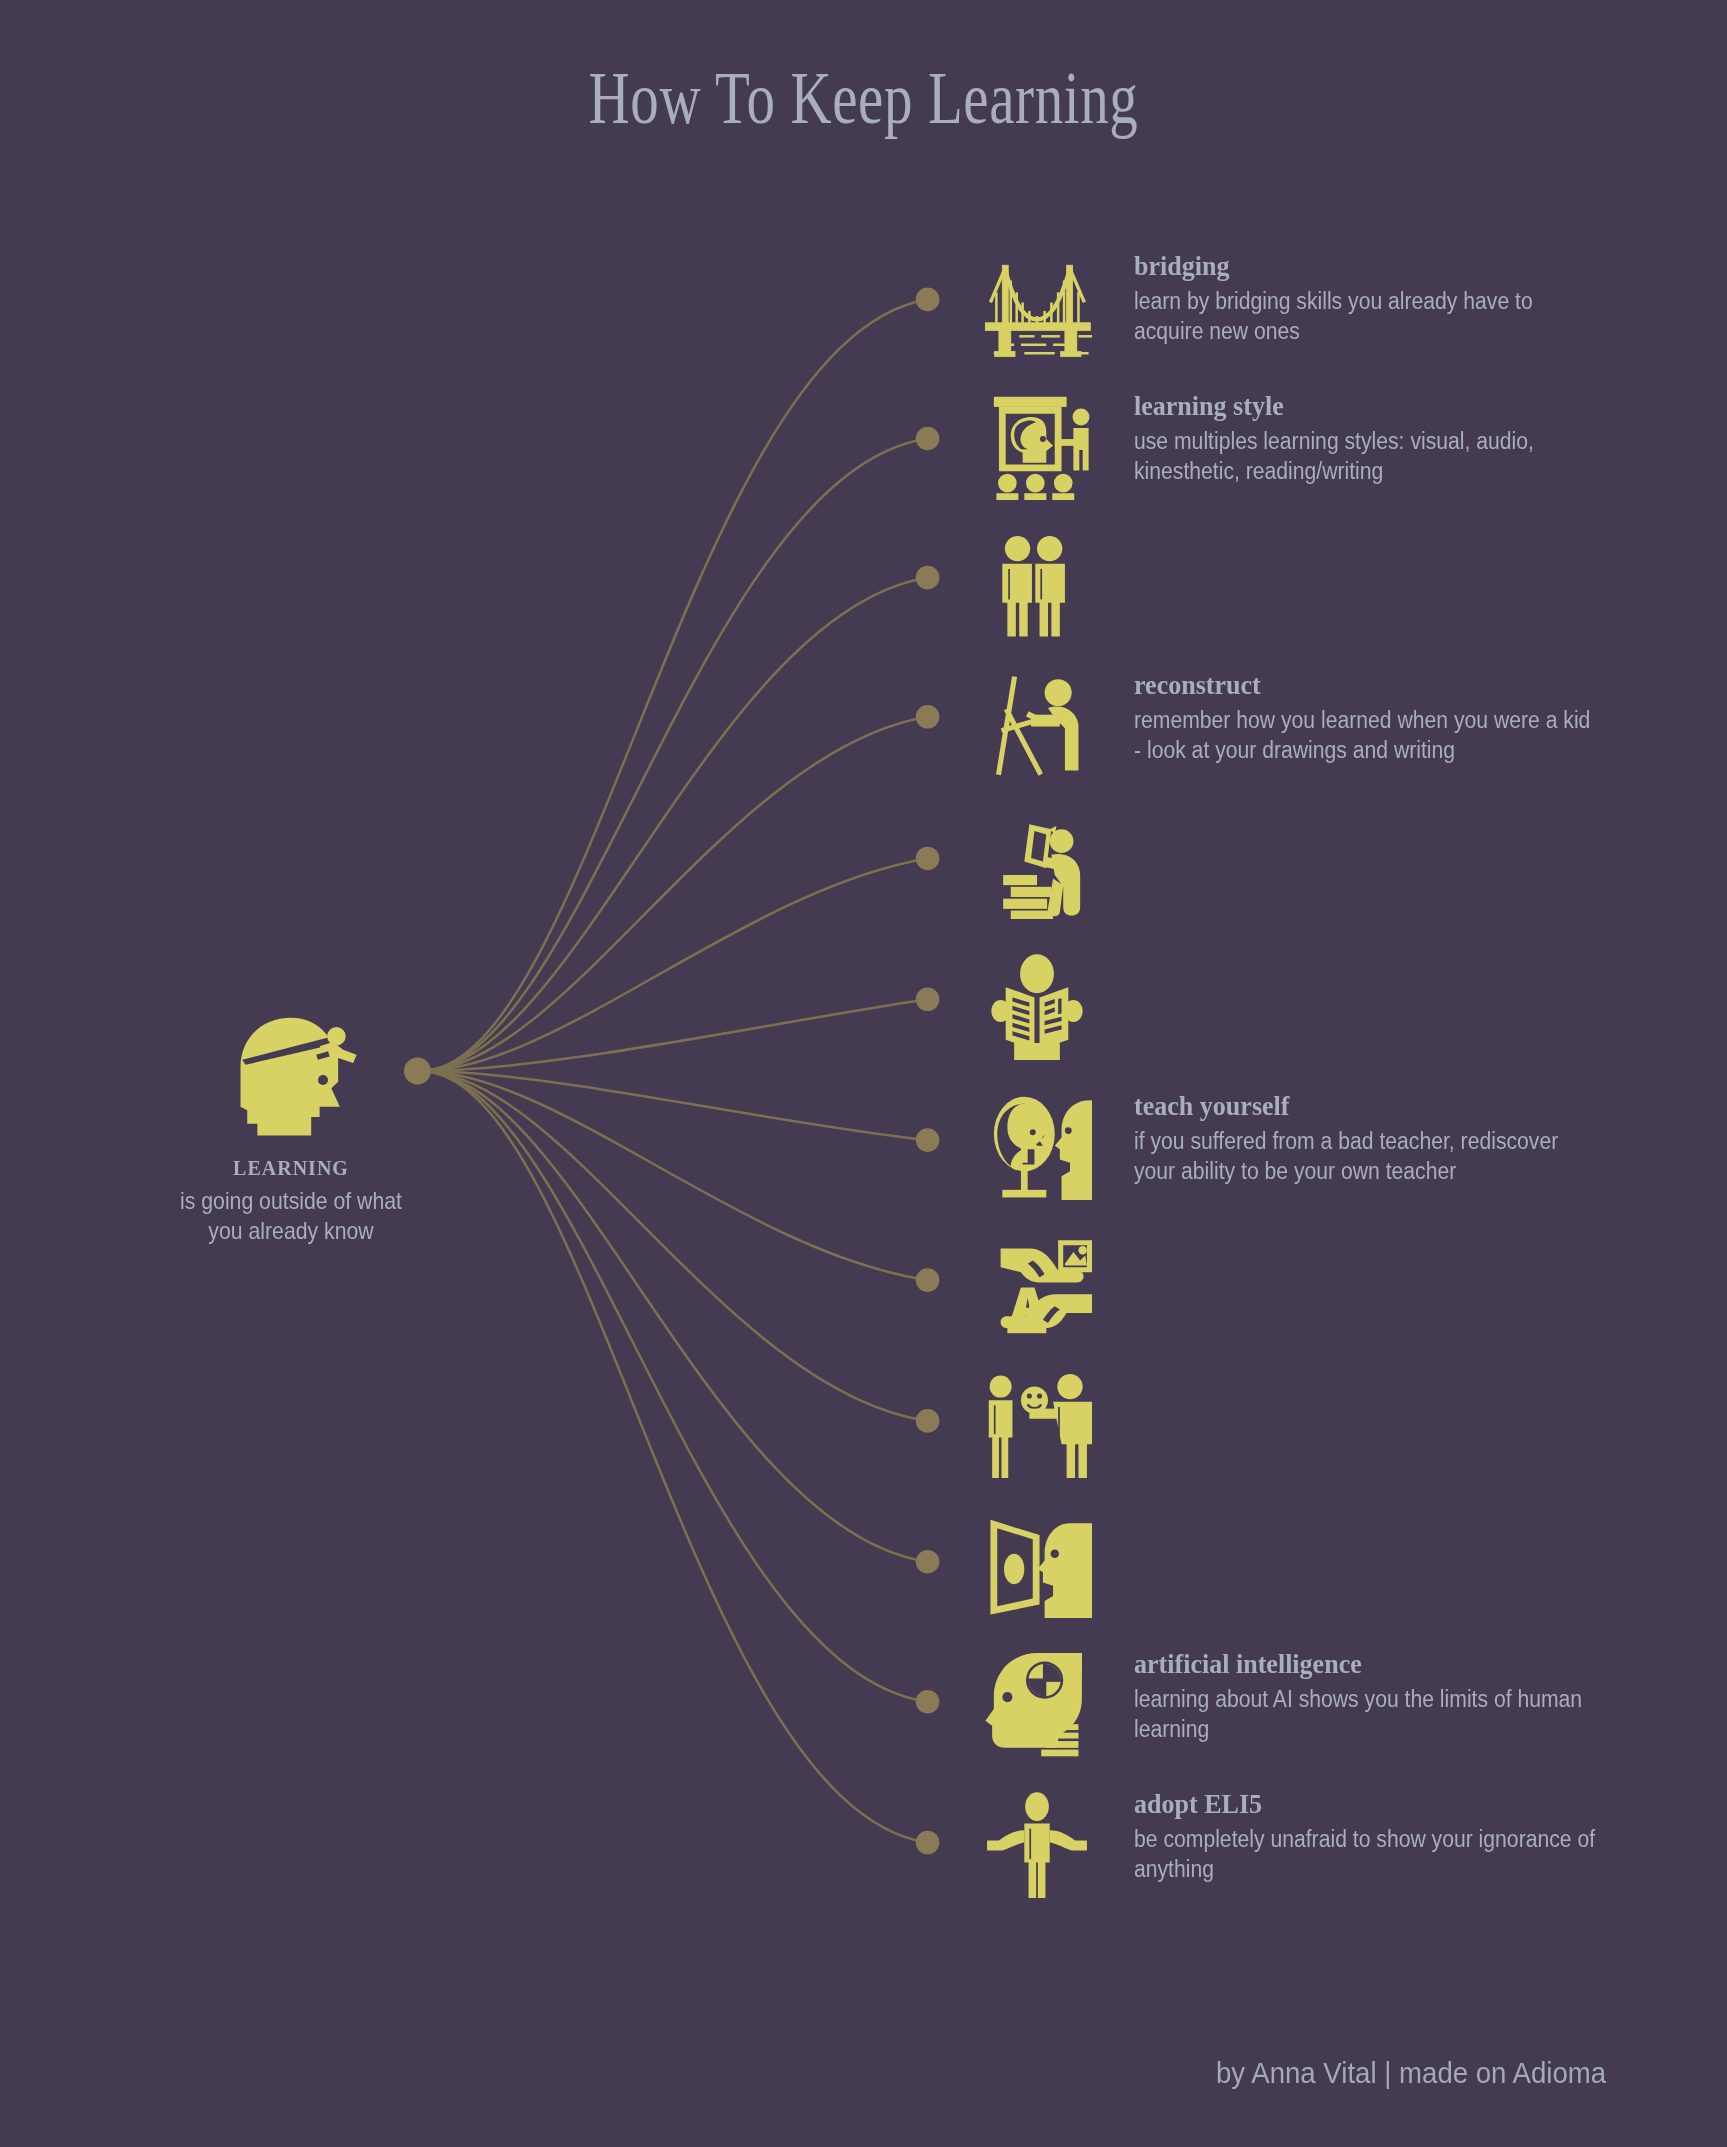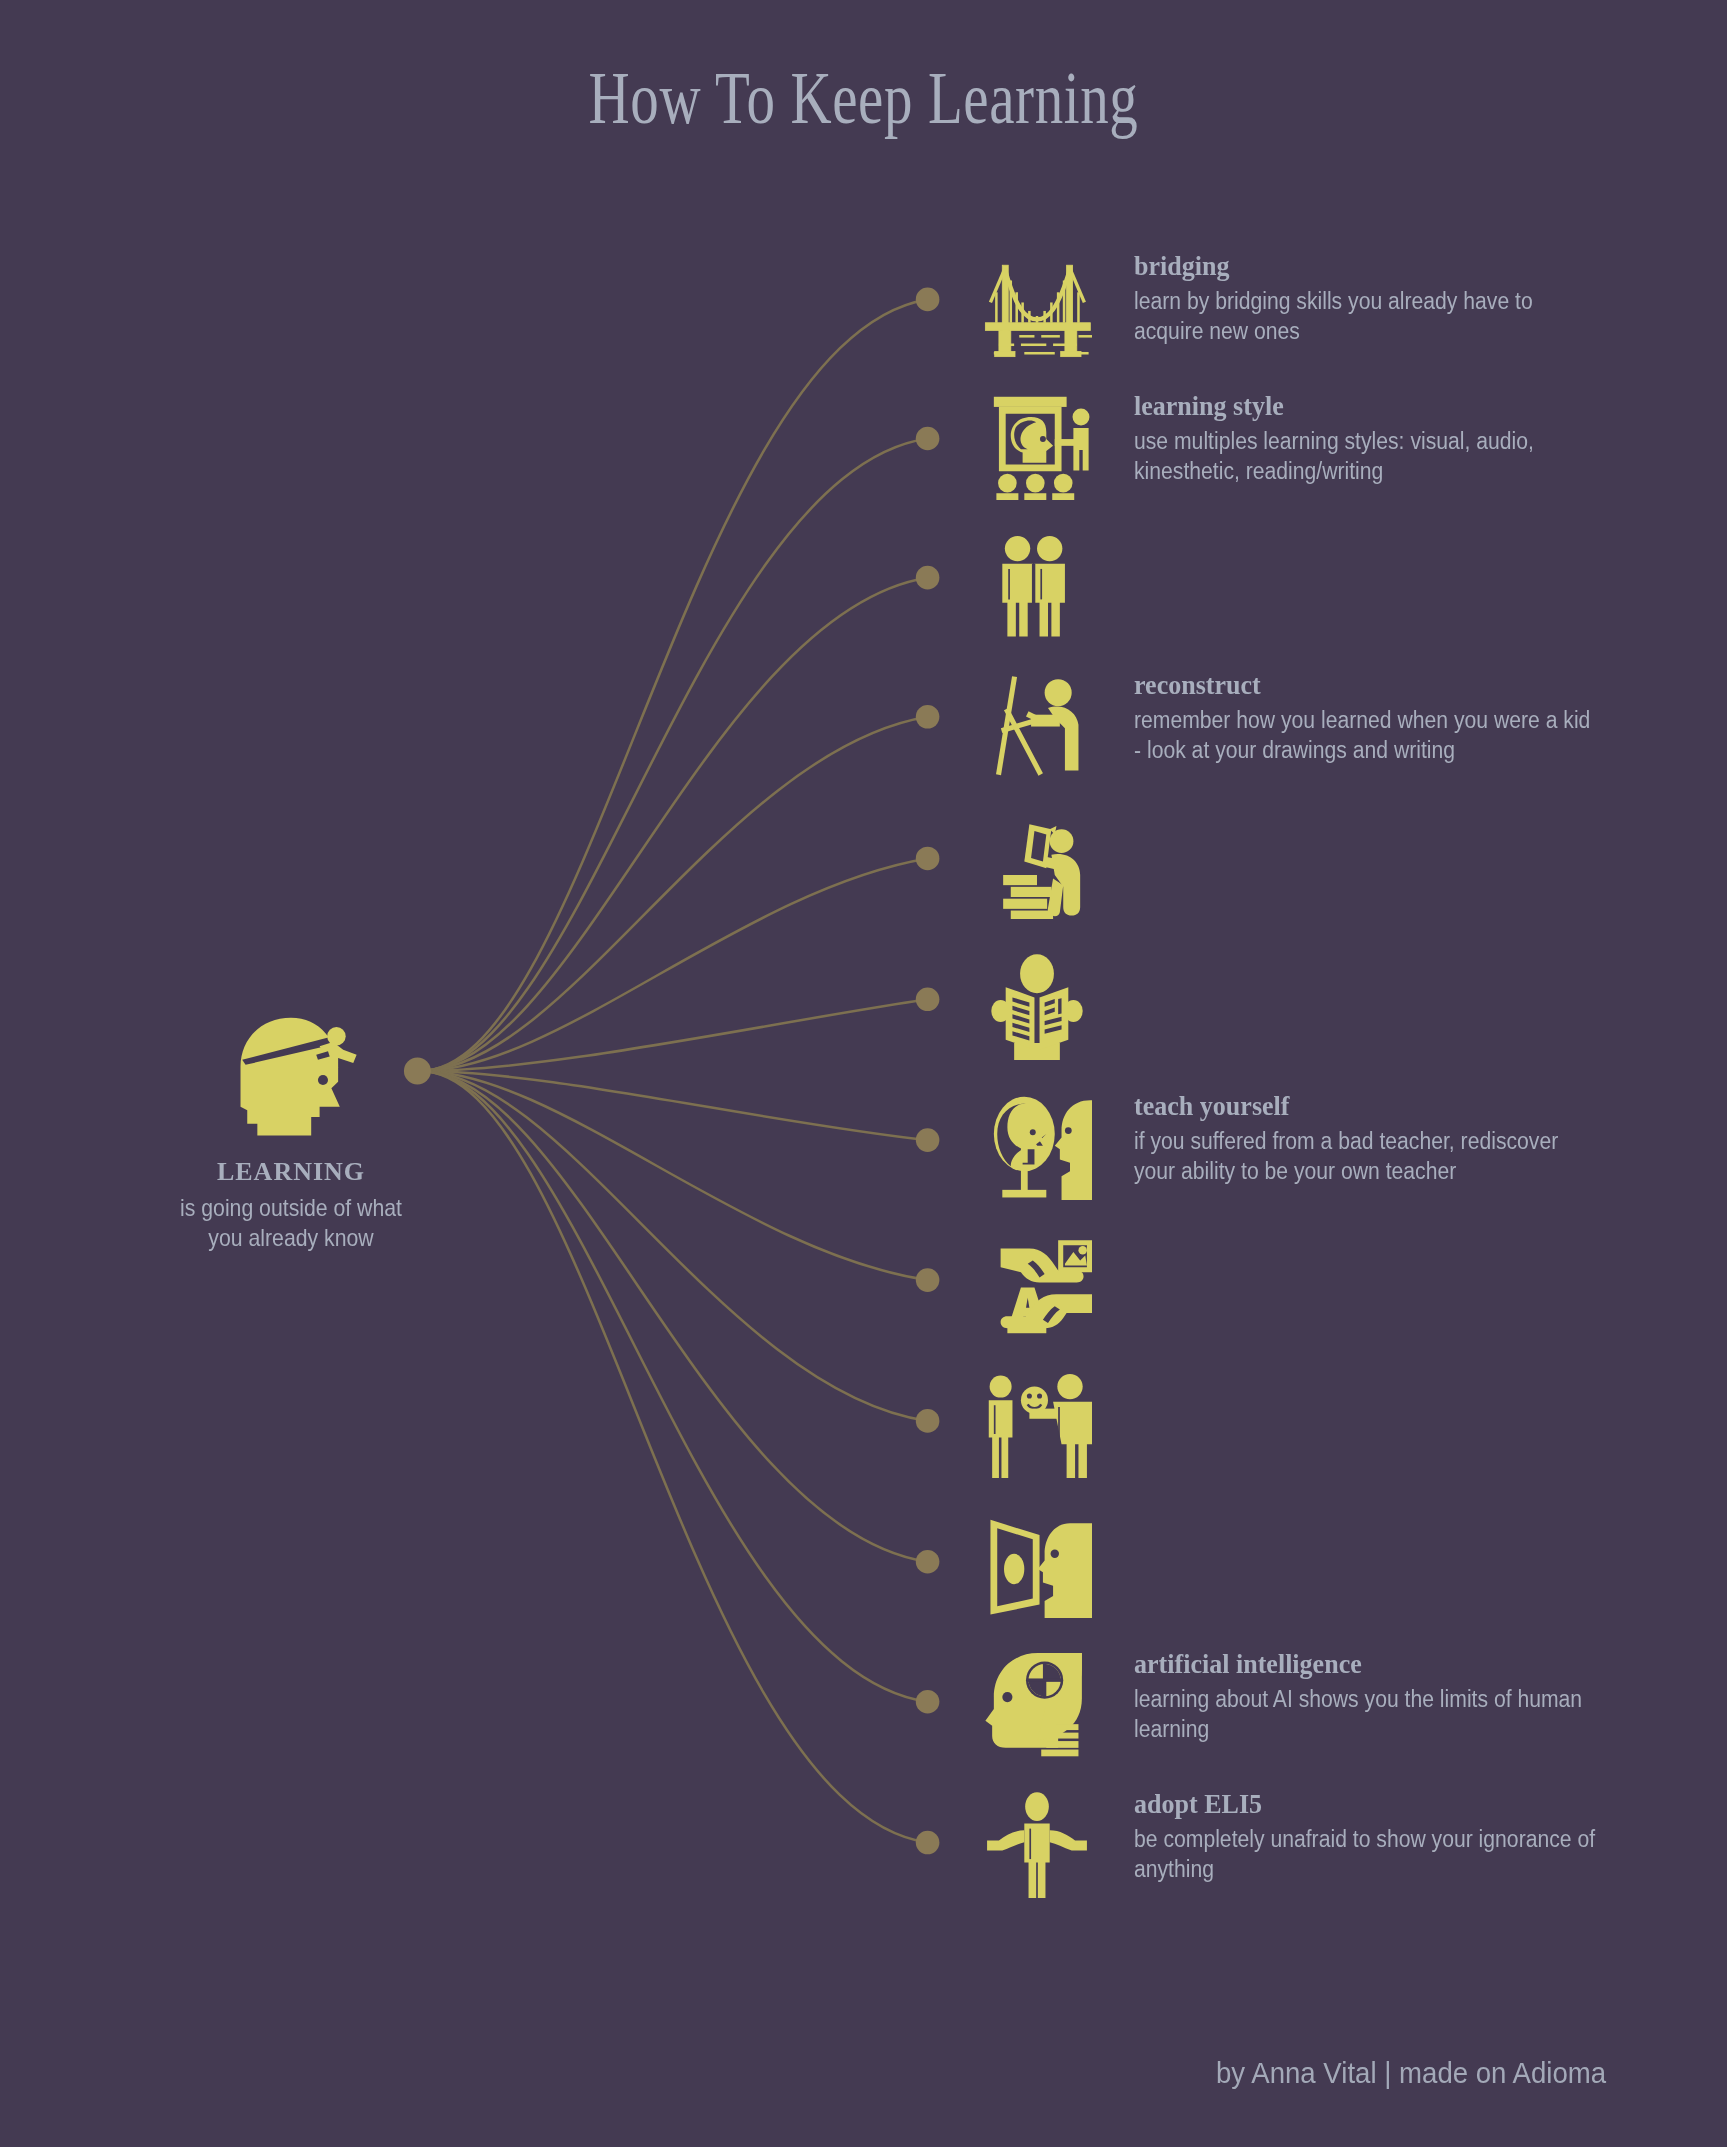--- a/index.html
+++ b/index.html
@@ -23,21 +23,21 @@
   }
   #edges { position:absolute; top:0; left:0; width:1727px; height:2147px; }
   
   #central-node {
     position:absolute; left:114px; top:1016px; width:354px;
   }
   #central-icon { width:354px; height:122px; display:block; }
   #central-title {
     margin-top:18.6px; text-align:center;
     font-family:"Liberation Serif", serif;
-    font-weight:bold; font-size:26px; letter-spacing:1px;
+    font-weight:bold; font-size:20px; letter-spacing:1px;
     color:#a8aebd;
   }
   #central-sub {
     margin-top:6.7px; text-align:center;
     font-size:23.6px; line-height:30px; color:#a8aebd;
     transform:scaleX(0.9); transform-origin:center top;
   }
   
   .branch { position:absolute; left:982px; width:692px; height:135px; }
   .branch-icon { position:absolute; left:0; top:0; width:110px; height:110px; }

